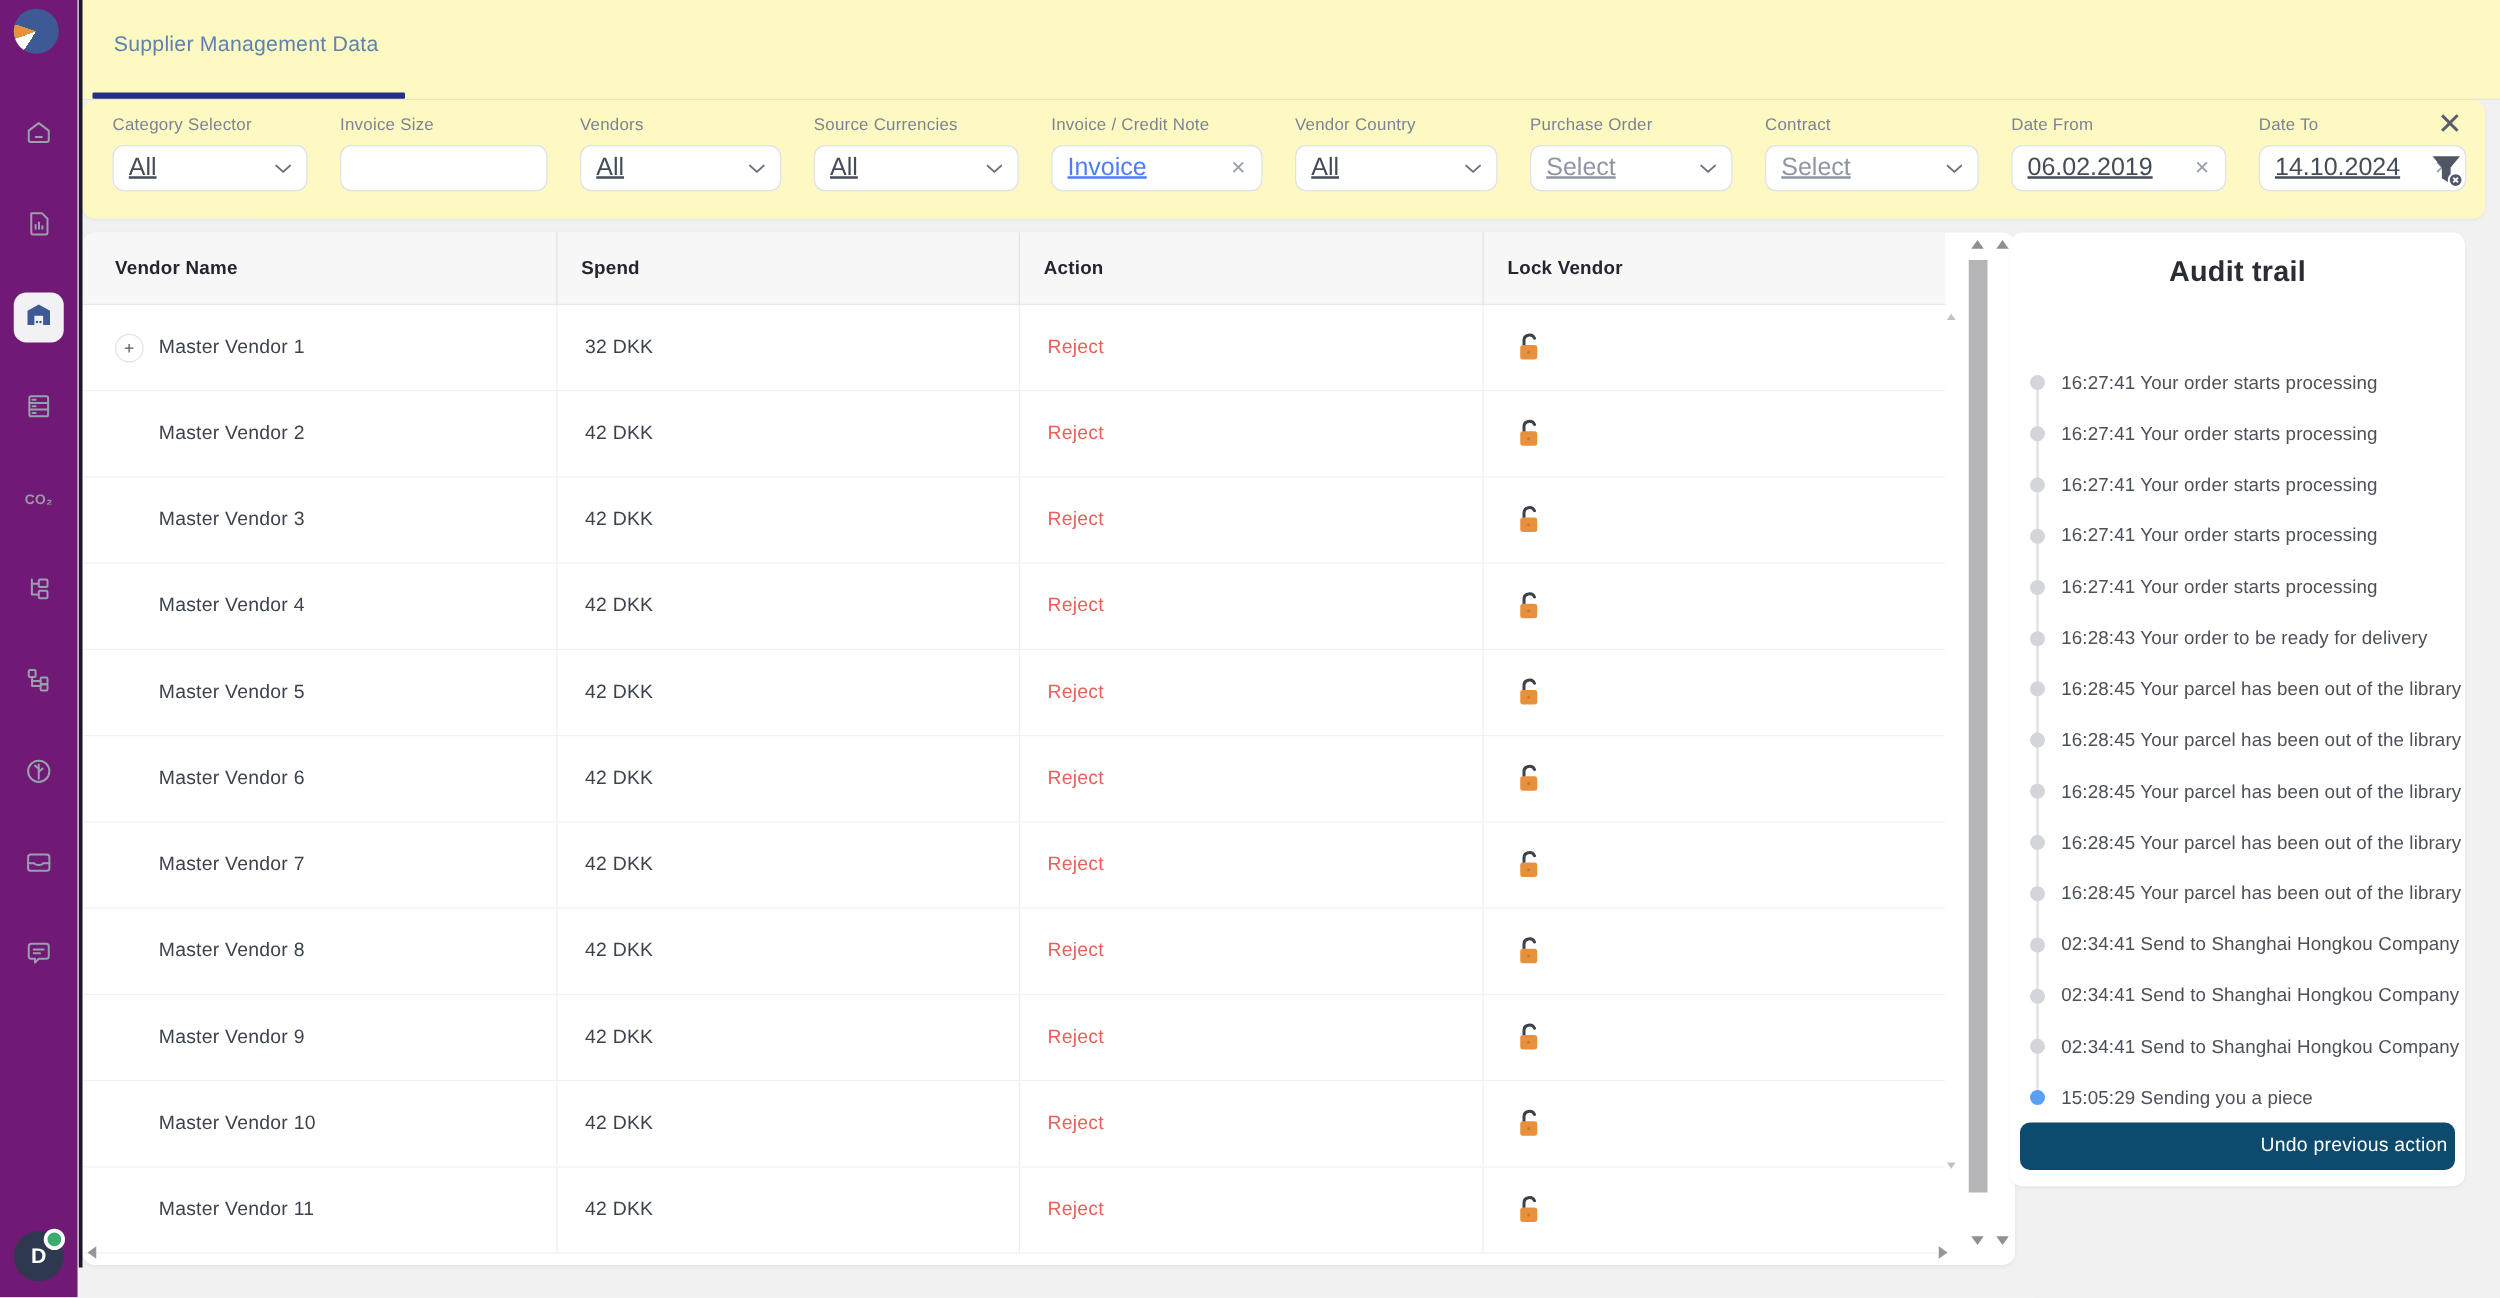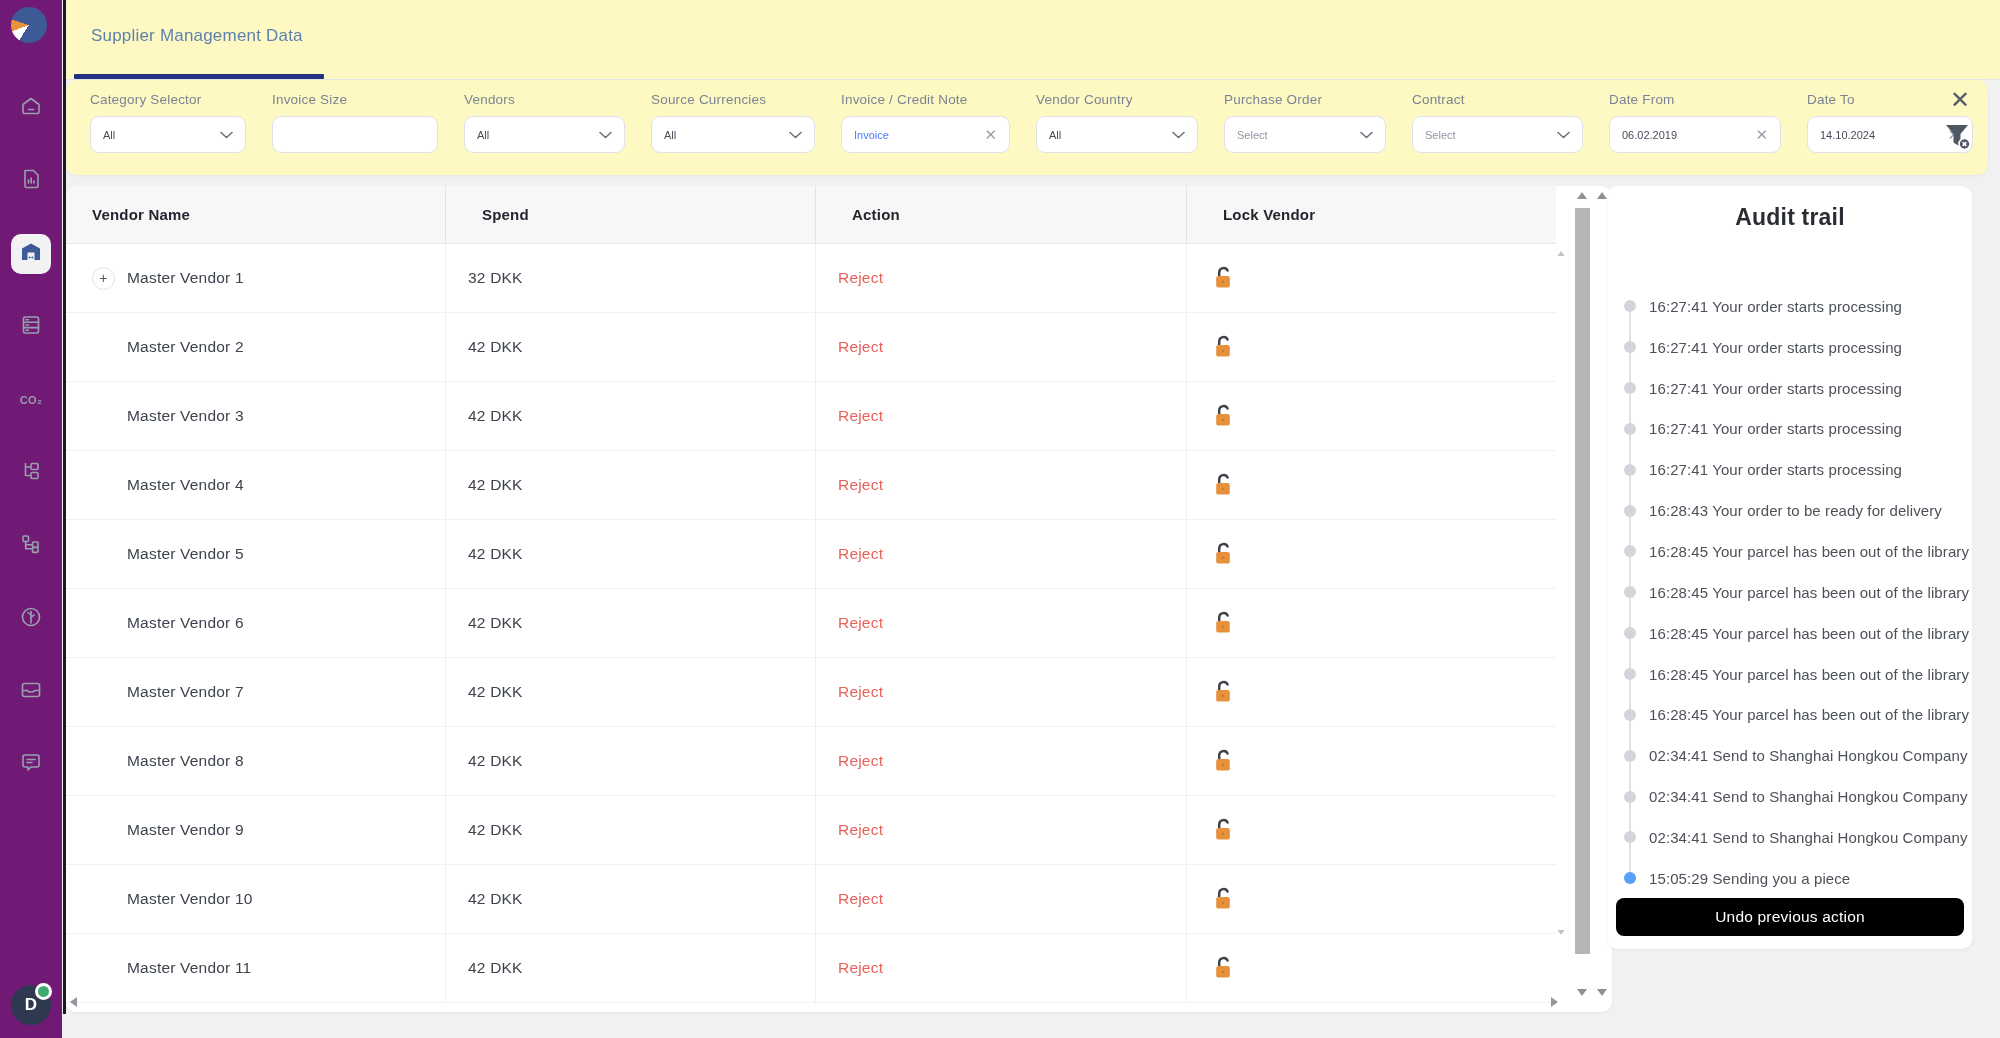--- a/index.html
+++ b/index.html
@@ -27,42 +27,42 @@
   .tab-underline{position:absolute;left:8px;bottom:0;width:250px;height:5px;background:#25317e;border-radius:1px;}
 
   
   .filter-card{position:absolute;left:66px;top:80px;width:1922px;height:95px;background:#fef9c3;border-radius:10px;
     box-shadow:0 1px 3px rgba(0,0,0,.05);}
   .ffields{position:absolute;left:24px;top:12px;display:flex;gap:26px;}
   .ffield{display:flex;flex-direction:column;}
   .f-label{font-size:13.5px;color:#7b8494;margin-bottom:9px;letter-spacing:.2px;}
   .f-box{height:37px;border:1px solid #dfe2e8;border-radius:9px;background:#fff;display:flex;align-items:center;
     justify-content:space-between;padding:0 12px;cursor:pointer;box-sizing:border-box;}
-  .f-value{font-size:11px;color:#454c59;}
+  .f-value{font-size:20px;color:#454c59;text-decoration:underline;}
   .f-value.muted{color:#8e96a3;}
   .f-value.accent{color:#4d7cfe;}
   .f-input{border:none;outline:none;width:100%;font-size:15px;color:#454c59;font-family:inherit;}
   .chev svg{display:block;}
   .clear-x{font-size:15px;color:#98a0ad;cursor:pointer;line-height:1;}
   .ffield:nth-child(1) .f-box{width:156px;} .ffield:nth-child(2) .f-box{width:166px;}
   .ffield:nth-child(3) .f-box{width:161px;} .ffield:nth-child(4) .f-box{width:164px;}
   .ffield:nth-child(5) .f-box{width:169px;} .ffield:nth-child(6) .f-box{width:162px;}
   .ffield:nth-child(7) .f-box{width:162px;} .ffield:nth-child(8) .f-box{width:171px;}
   .ffield:nth-child(9) .f-box{width:172px;} .ffield:nth-child(10) .f-box{width:166px;}
   .funnel-btn{position:absolute;right:14px;top:40px;width:34px;height:34px;border:none;background:transparent;cursor:pointer;padding:0;}
   .close-btn{position:absolute;right:14px;top:4px;border:none;background:transparent;font-size:24px;color:#595f6a;
     cursor:pointer;font-weight:300;line-height:1;padding:4px;}
 
   
   .table-card{position:absolute;left:66px;top:186px;width:1546px;height:826px;background:#fff;border-radius:10px;
     box-shadow:0 1px 3px rgba(0,0,0,.05);overflow:hidden;}
   .tbl{width:1490px;}
   .thead{display:grid;grid-template-columns:379px 370px 371px 1fr;height:57px;background:#f7f7f8;
     border-bottom:1px solid #e7e7ea;align-items:center;}
-  .th{font-size:15px;font-weight:bold;color:#23262e;padding-left:36px;height:100%;display:flex;align-items:center;box-sizing:border-box;letter-spacing:.2px;}
+  .th{font-size:15px;font-weight:bold;color:#23262e;padding-left:19px;height:100%;display:flex;align-items:center;box-sizing:border-box;letter-spacing:.2px;}
   .th:first-child{padding-left:26px;}
   .th+.th{border-left:1px solid #e3e3e6;}
   .tr{display:grid;grid-template-columns:379px 370px 371px 1fr;height:68px;border-bottom:1px solid #f1f1f3;align-items:center;}
   .td{font-size:15.5px;color:#3d434d;padding-left:22px;height:100%;display:flex;align-items:center;box-sizing:border-box;letter-spacing:.2px;}
   .td-vendor{padding-left:26px;gap:12px;}
   .td+.td{border-left:1px solid #efeff2;}
   .expander{width:21px;height:21px;border-radius:50%;border:1px solid #e3e3e6;color:#555a63;display:flex;align-items:center;
     justify-content:center;font-size:14px;cursor:pointer;flex:0 0 auto;background:#fff;}
   .expander.hidden{visibility:hidden;}
   .reject{color:#e8615a;cursor:pointer;}
@@ -92,22 +92,22 @@
   
   .audit-card{position:absolute;left:1608px;top:186px;width:364px;height:763px;background:#fff;border-radius:10px;
     box-shadow:0 1px 3px rgba(0,0,0,.05);}
   .audit-title{margin:0;text-align:center;padding-top:18px;font-size:23px;font-weight:bold;color:#2a2d33;letter-spacing:.2px;}
   .timeline{position:absolute;top:100px;left:16px;right:8px;list-style:none;margin:0;padding:0;}
   .timeline:before{content:"";position:absolute;left:5px;top:20px;width:2px;height:571px;background:#e0e2e6;}
   .ev{height:40.85px;display:flex;align-items:center;gap:13px;position:relative;}
   .dot{width:12px;height:12px;border-radius:50%;background:#d3d5da;flex:0 0 auto;z-index:1;}
   .ev.active .dot{background:#57a0f5;}
   .ev-text{font-size:15px;color:#4c5159;letter-spacing:.1px;white-space:nowrap;}
-  .undo-btn{position:absolute;left:8px;right:8px;bottom:13px;height:38px;border:none;border-radius:8px;background:#000000;
-    color:#fff;font-size:15.5px;font-family:inherit;cursor:pointer;letter-spacing:.2px;}
+  .undo-btn{position:absolute;left:8px;right:8px;bottom:13px;height:38px;border:none;border-radius:8px;background:#0c4a6e;
+    color:#fff;font-size:15.5px;font-family:inherit;cursor:pointer;letter-spacing:.2px;text-align:right;}
 </style>
 </head>
 <body>
 
 <div class="stage">
 
   <aside class="sidebar">
     <div class="logo">
         <div class="logo-disc"></div>
       </div>

